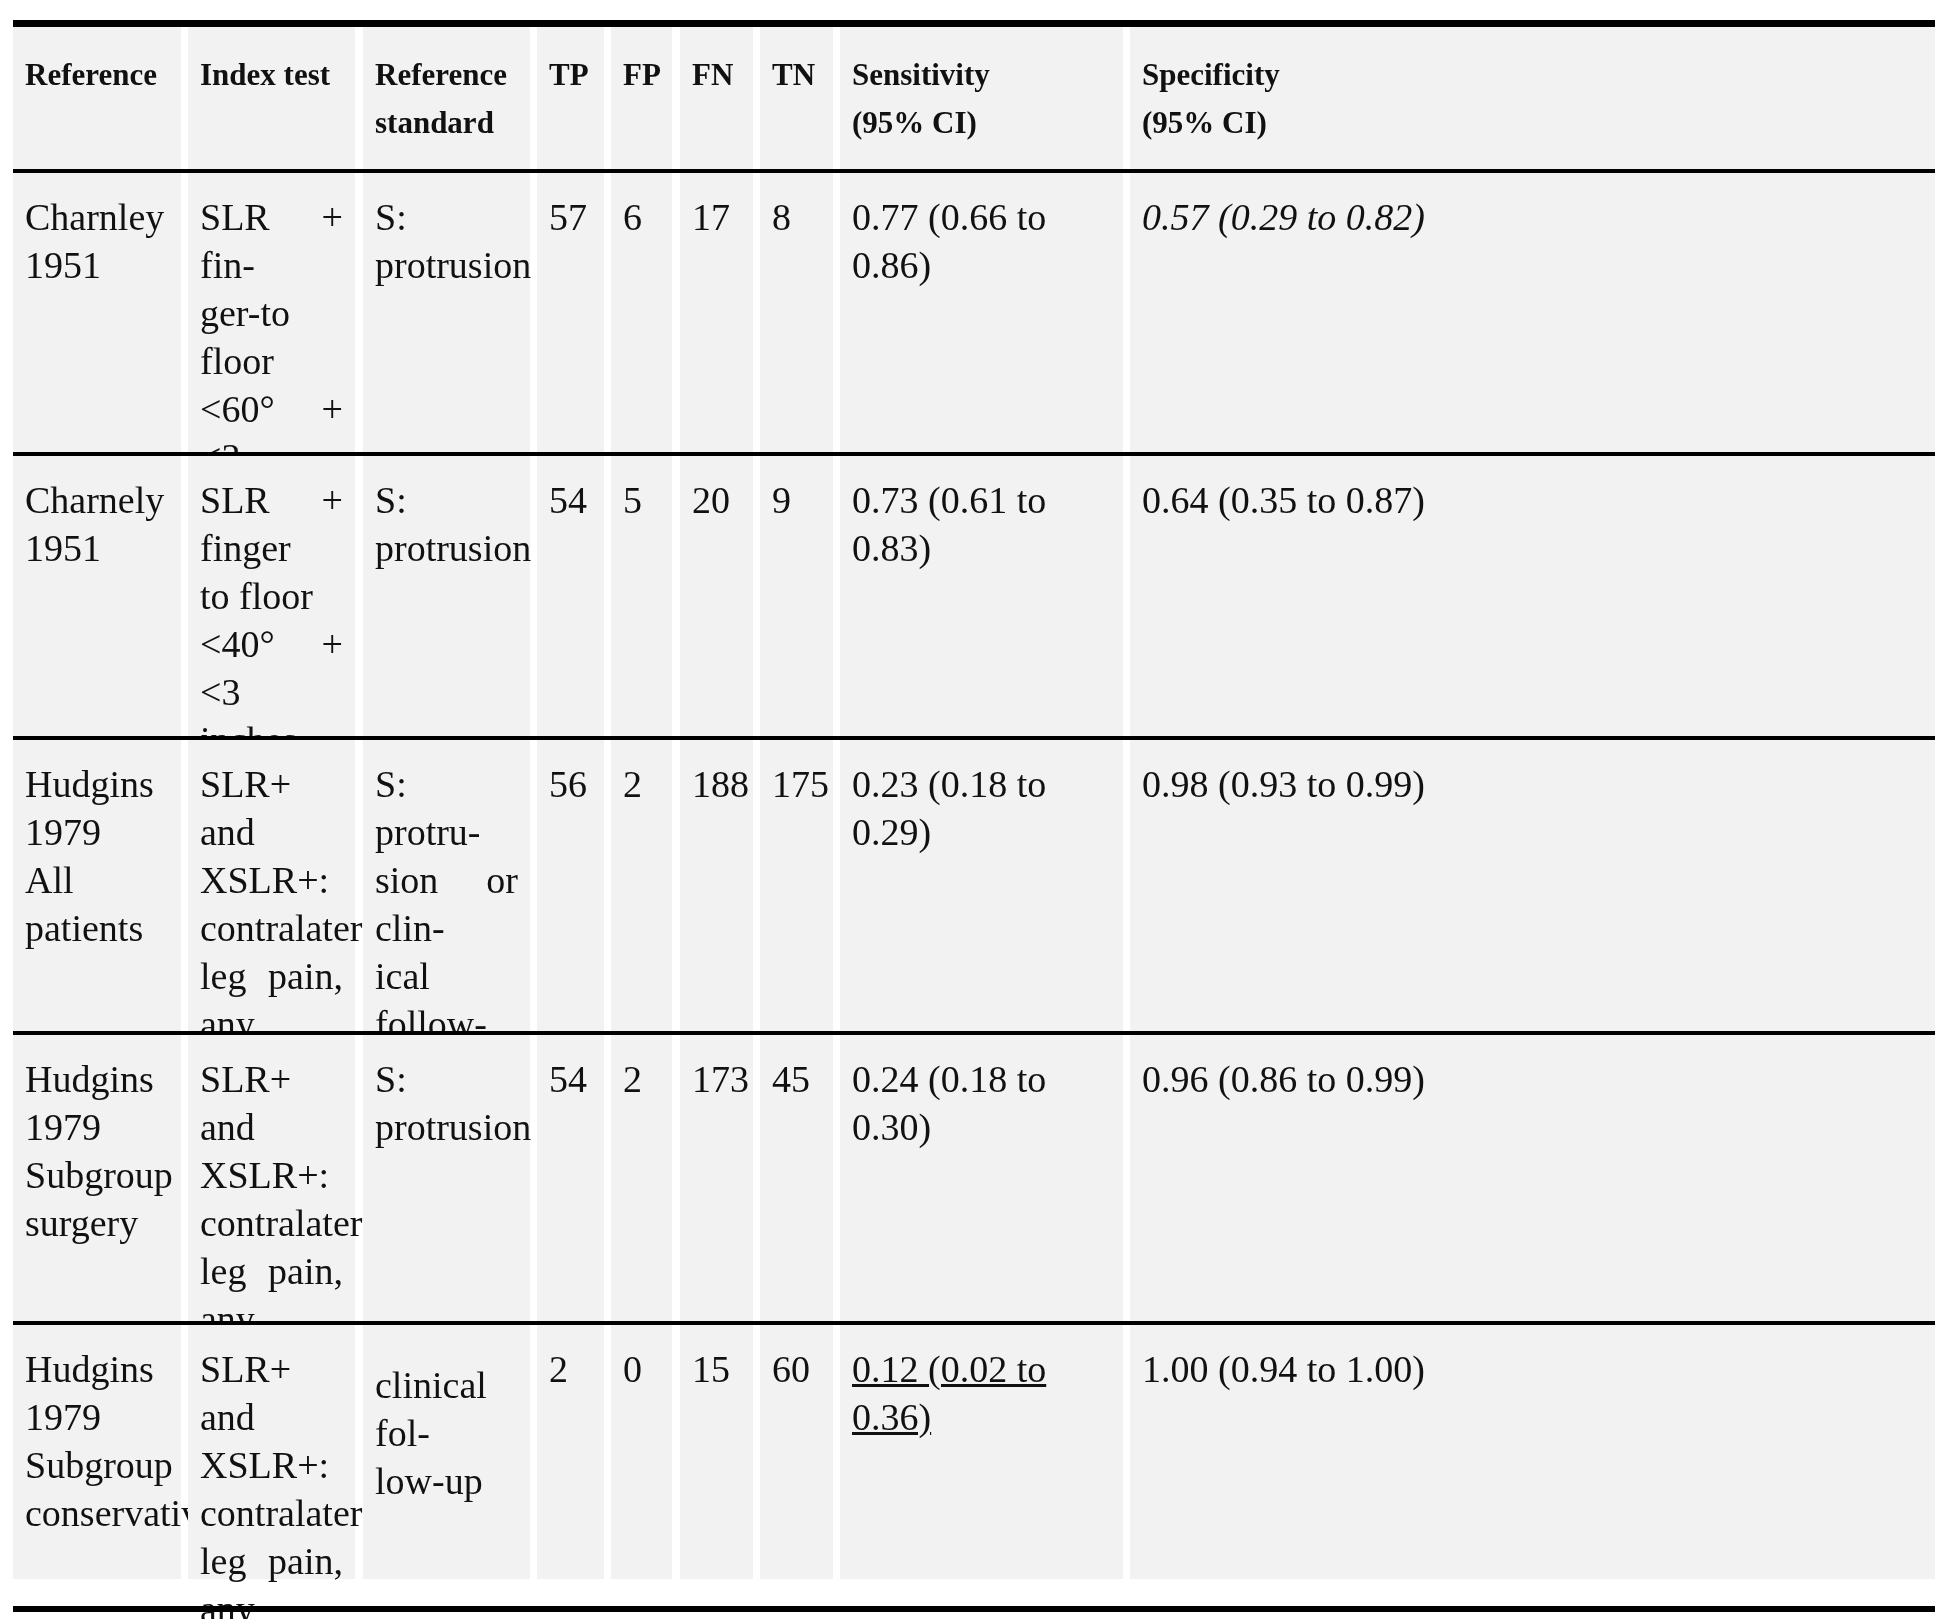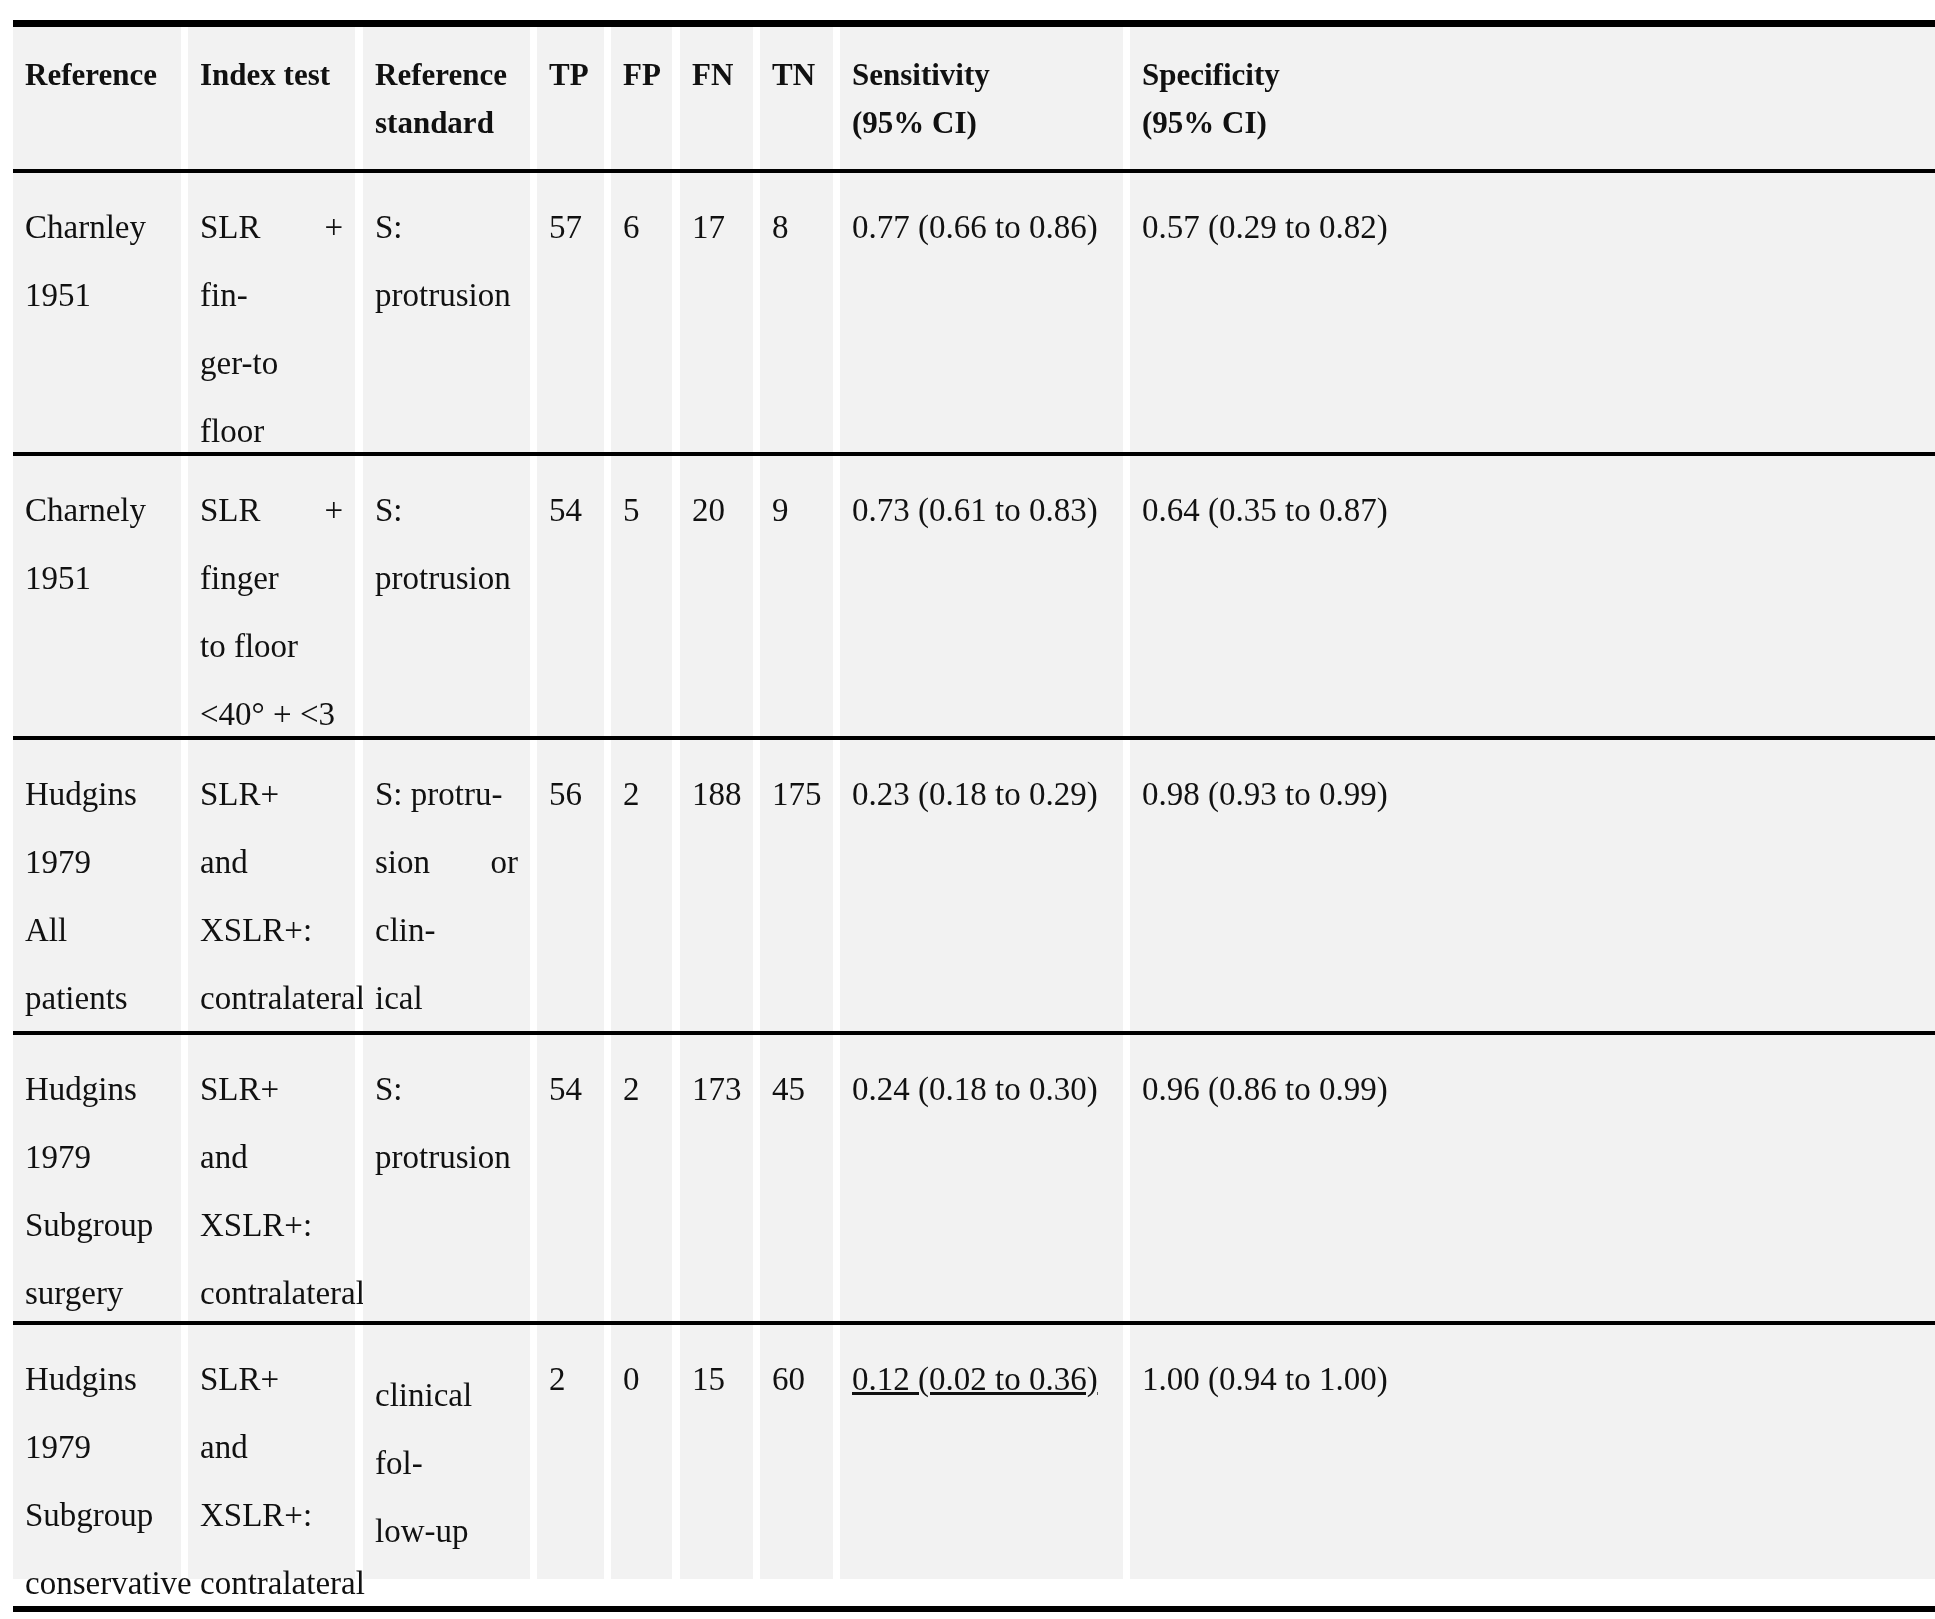--- a/index.html
+++ b/index.html
@@ -41,22 +41,22 @@
       left: 13px;
       width: 1922px;
       height: 4px;
       background: #000;
     }
     .cell {
       position: absolute;
       background: #f2f2f2;
       box-sizing: border-box;
       padding: 0 12px;
-      font-size: 33px;
-      line-height: 68px;
+      font-size: 38px;
+      line-height: 48px;
     }
     .cell.head {
       font-weight: bold;
       font-size: 31px;
       line-height: 48px;
     }
     .cell .txt {
       display: block;
       white-space: pre-line;
     }
@@ -129,21 +129,21 @@
     </div>
   <div class="cell" style="left: 680px; width: 73px; height: 280px; padding-top: 20px;">
       <span class="txt">17</span>
     </div>
   <div class="cell" style="left: 760px; width: 73px; height: 280px; padding-top: 20px;">
       <span class="txt">8</span>
     </div>
   <div class="cell" style="left: 840px; width: 283px; height: 280px; padding-top: 20px;">
       <span class="txt">0.77 (0.66 to 0.86)</span>
     </div>
-  <div class="cell" style="left: 1130px; width: 805px; height: 280px; padding-top: 20px;">
+  <div class="cell" style="left: 1130px; width: 805px; height: 280px; padding-top: 20px; font-style: italic;">
       <span class="txt">0.57 (0.29 to 0.82)</span>
     </div>
 </div>
 
 <div class="row-line" style="top:452px;"></div>
 
 <div class="row" style="top:456px;">
   <div class="cell" style="left: 13px; width: 168px; height: 281px; padding-top: 20px;">
       <span class="txt">Charnely
 1951</span>

